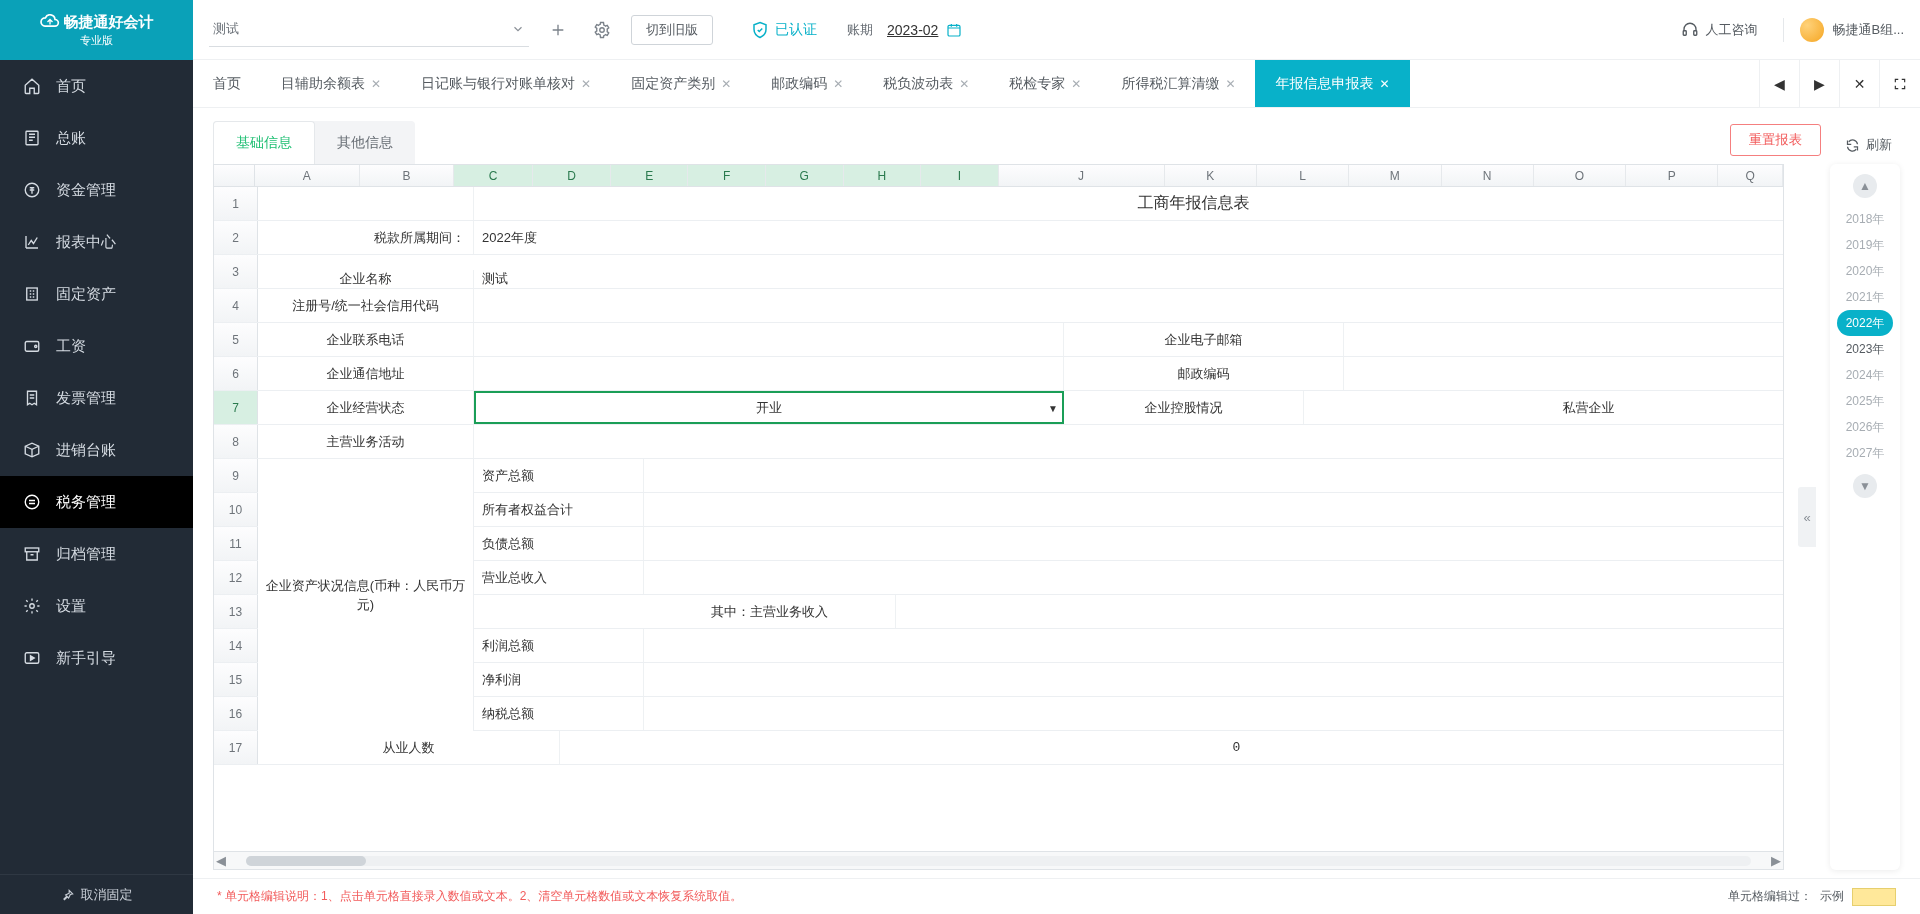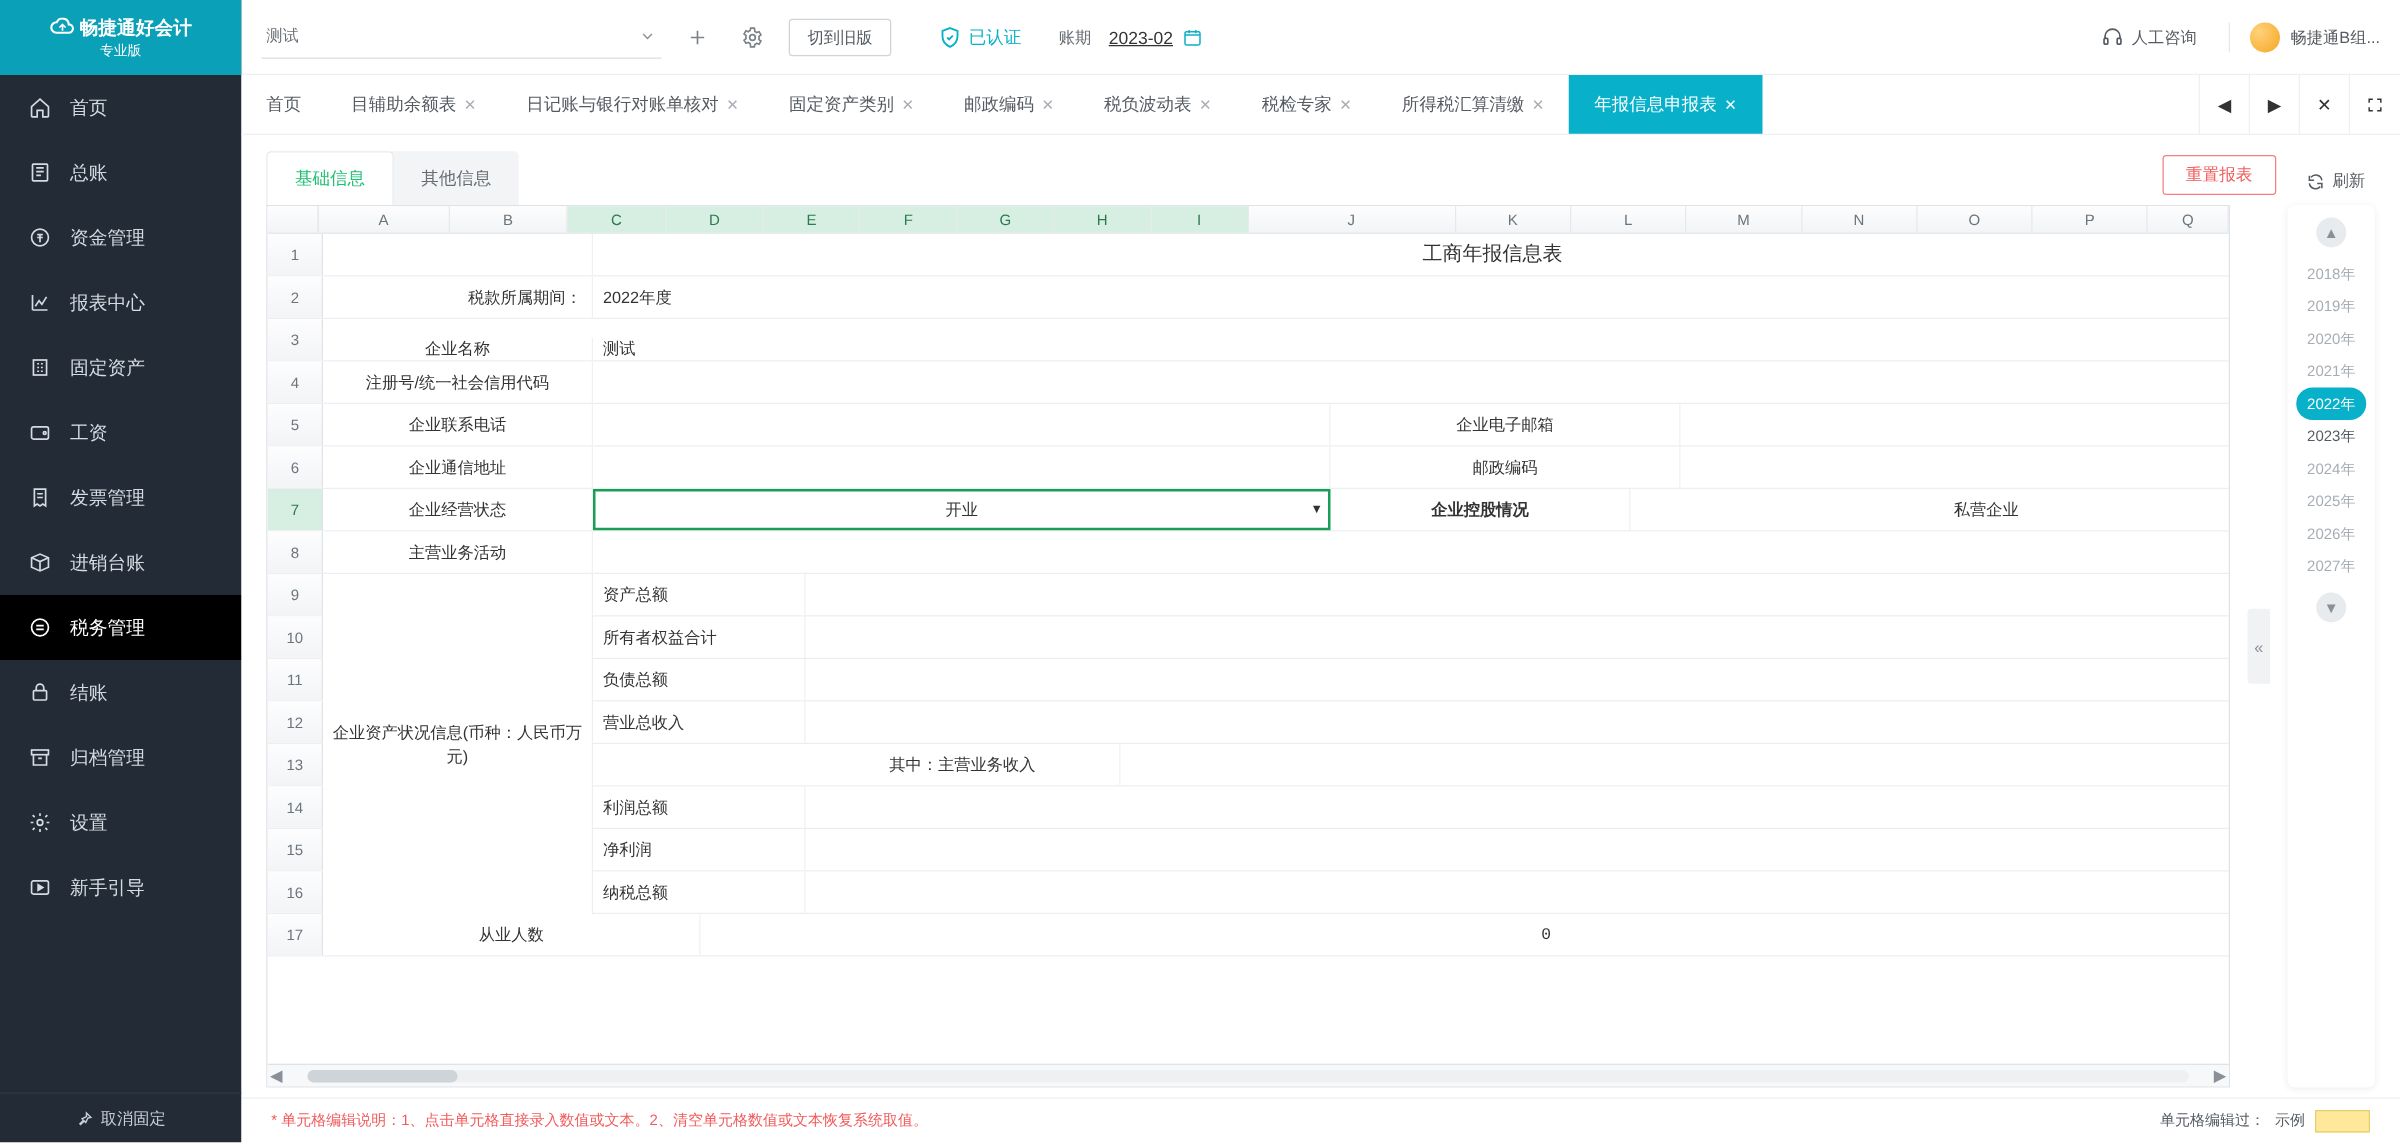--- a/index.html
+++ b/index.html
@@ -180,29 +180,20 @@
           <span>进销台账</span>
         </div>
       <div class="nav-item active">
           <span class="icon">
             <svg width="18" height="18" viewBox="0 0 24 24" fill="none" stroke="currentColor" stroke-width="1.8">
               <circle cx="12" cy="12" r="9"></circle>
               <path d="M8 10h8M8 14h8"></path>
             </svg>
           </span>
           <span>税务管理</span>
-        </div>
-      <div class="nav-item">
-          <span class="icon">
-            <svg width="18" height="18" viewBox="0 0 24 24" fill="none" stroke="currentColor" stroke-width="1.8">
-              <rect x="5" y="10" width="14" height="10" rx="1"></rect>
-              <path d="M8 10V7a4 4 0 0 1 8 0v3"></path>
-            </svg>
-          </span>
-          <span>结账</span>
         </div>
       <div class="nav-item">
           <span class="icon">
             <svg width="18" height="18" viewBox="0 0 24 24" fill="none" stroke="currentColor" stroke-width="1.8">
               <rect x="3" y="4" width="18" height="5"></rect>
               <path d="M5 9v11h14V9M10 13h4"></path>
             </svg>
           </span>
           <span>归档管理</span>
         </div>
@@ -418,21 +409,21 @@
                 <div class="cell center" style="width: 590px;"></div>
                 <div class="cell center" style="width: 280px;">邮政编码</div>
                 <div class="cell center" style="width: 570px;"></div>
               </div>
             </div>
             <div class="row">
               <div class="row-h sel">7</div>
               <div class="cells" style="width: 1656px;">
                 <div class="cell center" style="width: 216px;">企业经营状态</div>
                 <div class="cell center selected-cell" style="width: 590px;">开业<span class="dd-arrow">▼</span></div>
-                <div class="cell center" style="width: 240px; font-weight: bold;">企业控股情况</div>
+                <div class="cell center" style="width: 240px;">企业控股情况</div>
                 <div class="cell center" style="width: 570px;">私营企业</div>
               </div>
             </div>
             <div class="row">
               <div class="row-h">8</div>
               <div class="cells" style="width: 1656px;">
                 <div class="cell center" style="width: 216px;">主营业务活动</div>
                 <div class="cell center" style="width: 1440px;"></div>
               </div>
             </div>

